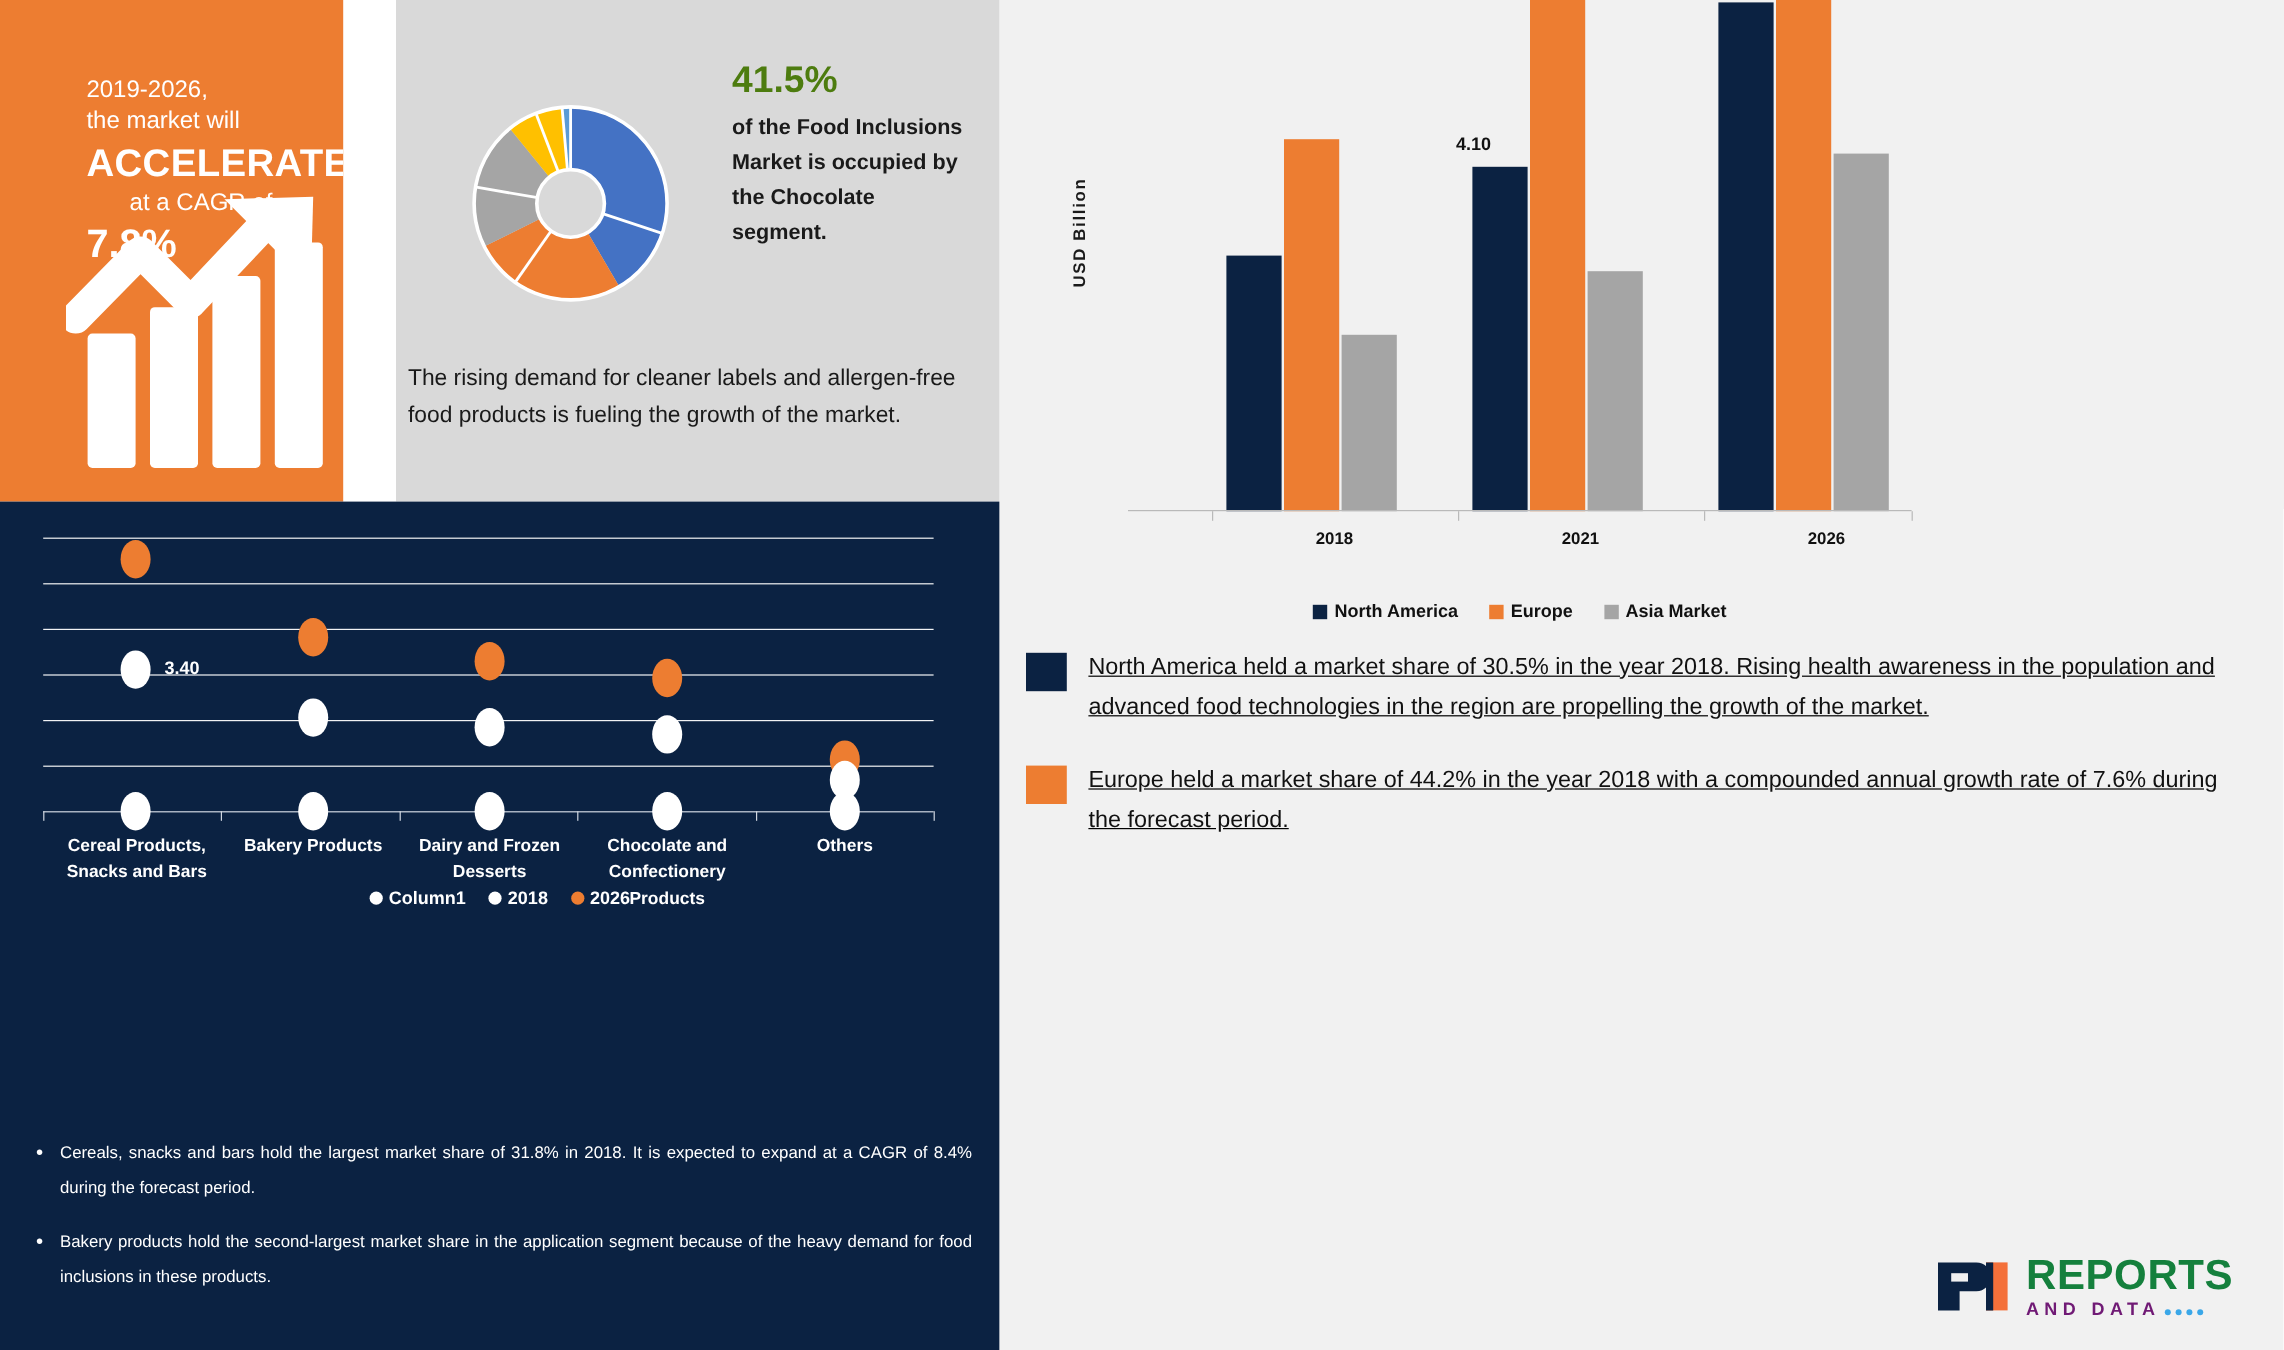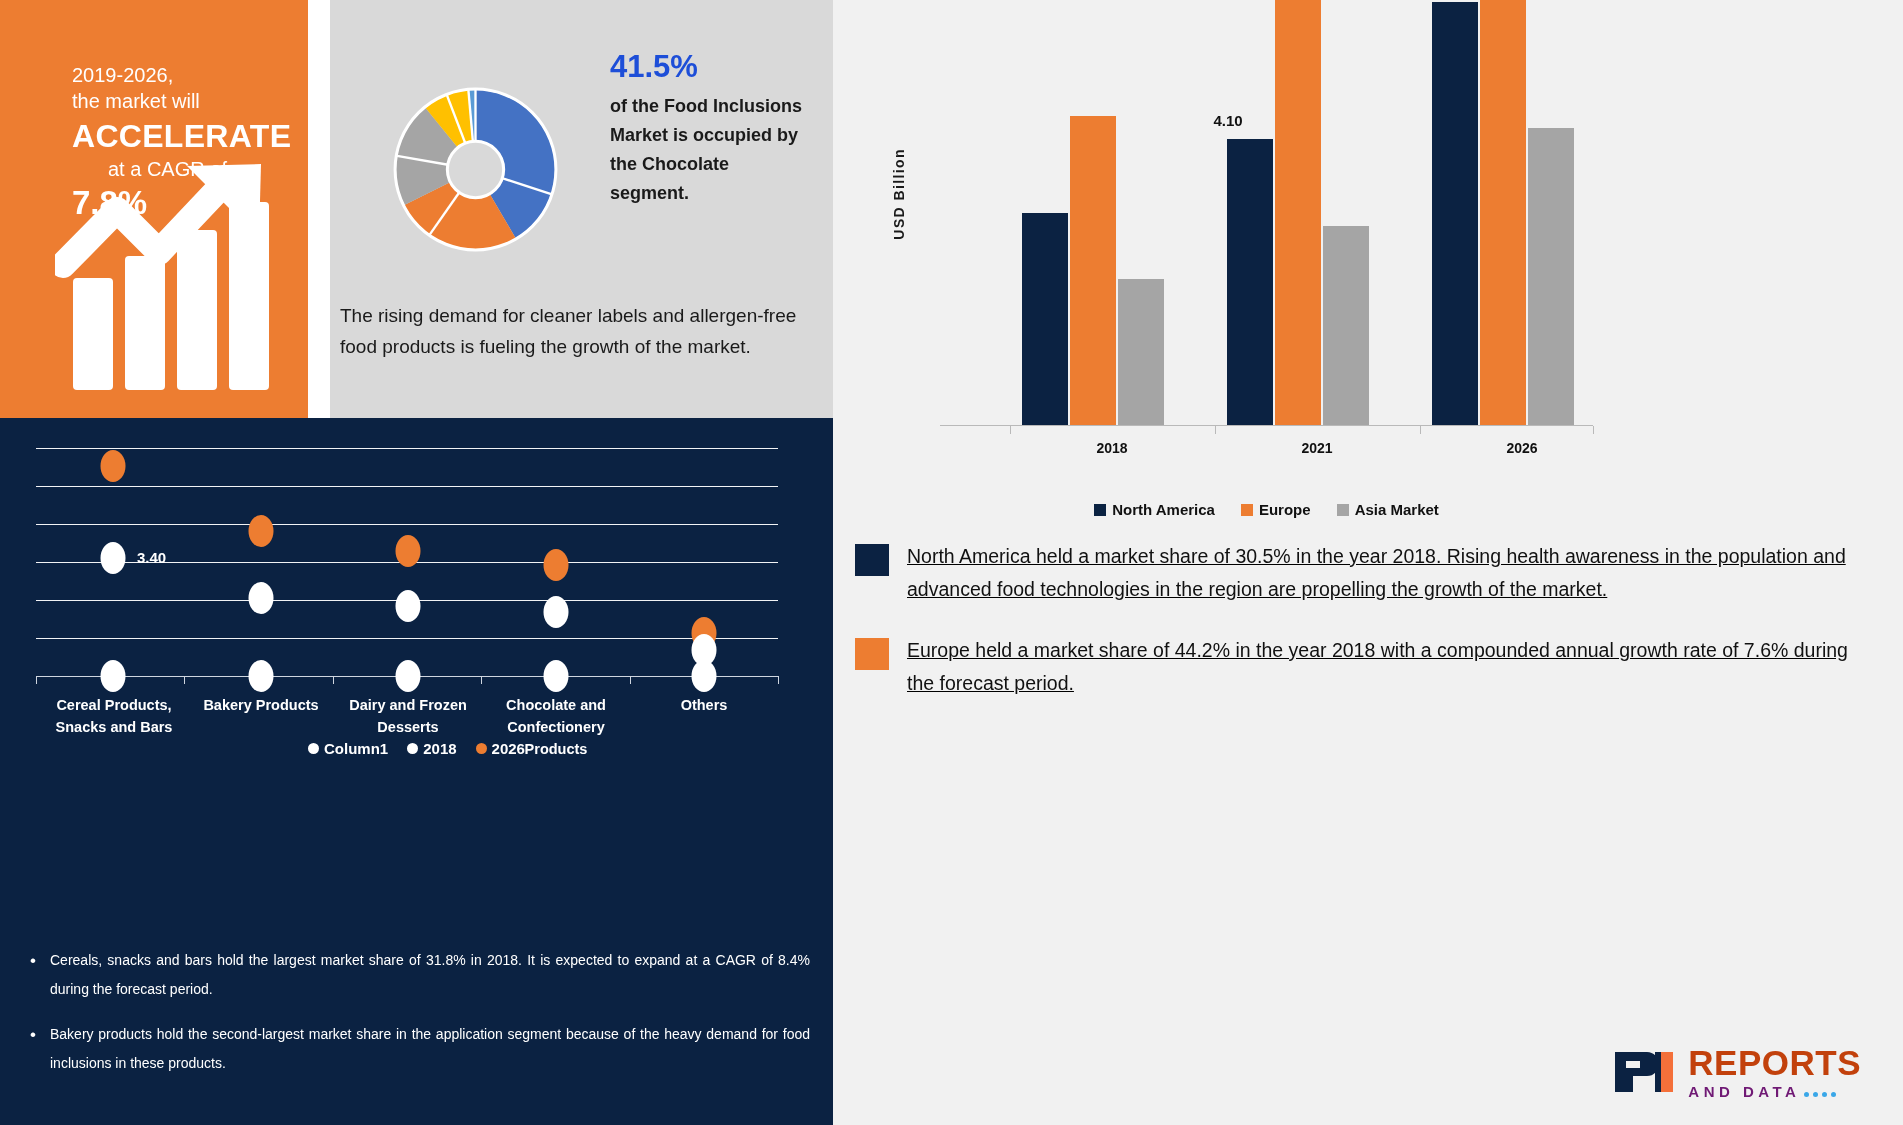--- a/index.html
+++ b/index.html
@@ -6,39 +6,39 @@
   html, body {
     width: 1903px; height: 1125px;
     font-family: "Liberation Sans", sans-serif;
     background: #ffffff;
     overflow: hidden;
   }
   .page { position: relative; width: 1903px; height: 1125px; }
 
   
   .cagr-panel {
-    position: absolute; left: 0; top: 0; width: 308px; height: 418px;
+    position: absolute; left: 0; top: 0; width: 286px; height: 418px;
     background: #ed7d31; color: #ffffff; overflow: hidden;
   }
   .cagr-text { position: absolute; left: 72px; top: 62px; width: 250px; }
   .cagr-line1 { font-size: 20px; line-height: 26px; font-weight: 400; }
   .cagr-accel { font-size: 32px; font-weight: 700; letter-spacing: .3px; line-height: 40px; margin-top: 2px;}
   .cagr-line3 { font-size: 20px; line-height: 27px; font-weight: 400; margin-left: 36px; }
   .cagr-value { font-size: 33px; font-weight: 700; line-height: 40px; }
   .growth-icon { position: absolute; left: 55px; top: 160px; }
 
   
   .donut-panel {
     position: absolute; left: 330px; top: 0; width: 503px; height: 418px;
     background: #d9d9d9;
   }
   .donut-wrap { position: absolute; left: 38px; top: 62px; width: 215px; height: 215px; }
   .donut-pct {
     position: absolute; left: 280px; top: 48px; width: 205px;
-    color: #1d4ed8; font-size: 31px; font-weight: 700; line-height: 38px;
+    color: #4d7c0f; font-size: 31px; font-weight: 700; line-height: 38px;
   }
   .donut-caption {
     position: absolute; left: 280px; top: 92px; width: 200px;
     color: #1a1a1a; font-size: 18px; font-weight: 700; line-height: 29px;
   }
   .donut-sub {
     position: absolute; left: 10px; top: 300px; width: 488px;
     color: #1a1a1a; font-size: 19px; line-height: 31px; font-weight: 400;
   }
 
@@ -108,21 +108,21 @@
   .blg-sq { width: 12px; height: 12px; display: inline-block; }
 
   .notes { position: absolute; left: 22px; top: 540px; width: 1010px; text-decoration: underline; }
   .note { display: flex; gap: 18px; margin-bottom: 28px; }
   .note-sw { width: 34px; height: 32px; flex: 0 0 34px; margin-top: 4px; }
   .note-txt { font-size: 19.5px; line-height: 33px; color: #111; }
 
   .logo { position: absolute; right: 42px; bottom: 26px; display: flex; align-items: center; }
   .logo-mark { display: flex; align-items: flex-end; margin-right: 9px; }
   .logo-words { display: flex; flex-direction: column; line-height: 1; }
-  .logo-top { font-size: 35px; font-weight: 700; color: #c2410c; letter-spacing: .5px; }
+  .logo-top { font-size: 35px; font-weight: 700; color: #15803d; letter-spacing: .5px; }
   .logo-bottom { font-size: 15px; font-weight: 700; color: #701a75; letter-spacing: 4.5px; margin-top: 4px; }
   .logo-dots { display: inline-flex; gap: 4px; align-items: center; margin-left: 4px; }
   .logo-dots i { width: 5px; height: 5px; border-radius: 50%; background: #3aa7e8; display: inline-block; }
 </style>
 </head>
 <body>
 
 <div class="page">
 
   <div class="cagr-panel">

